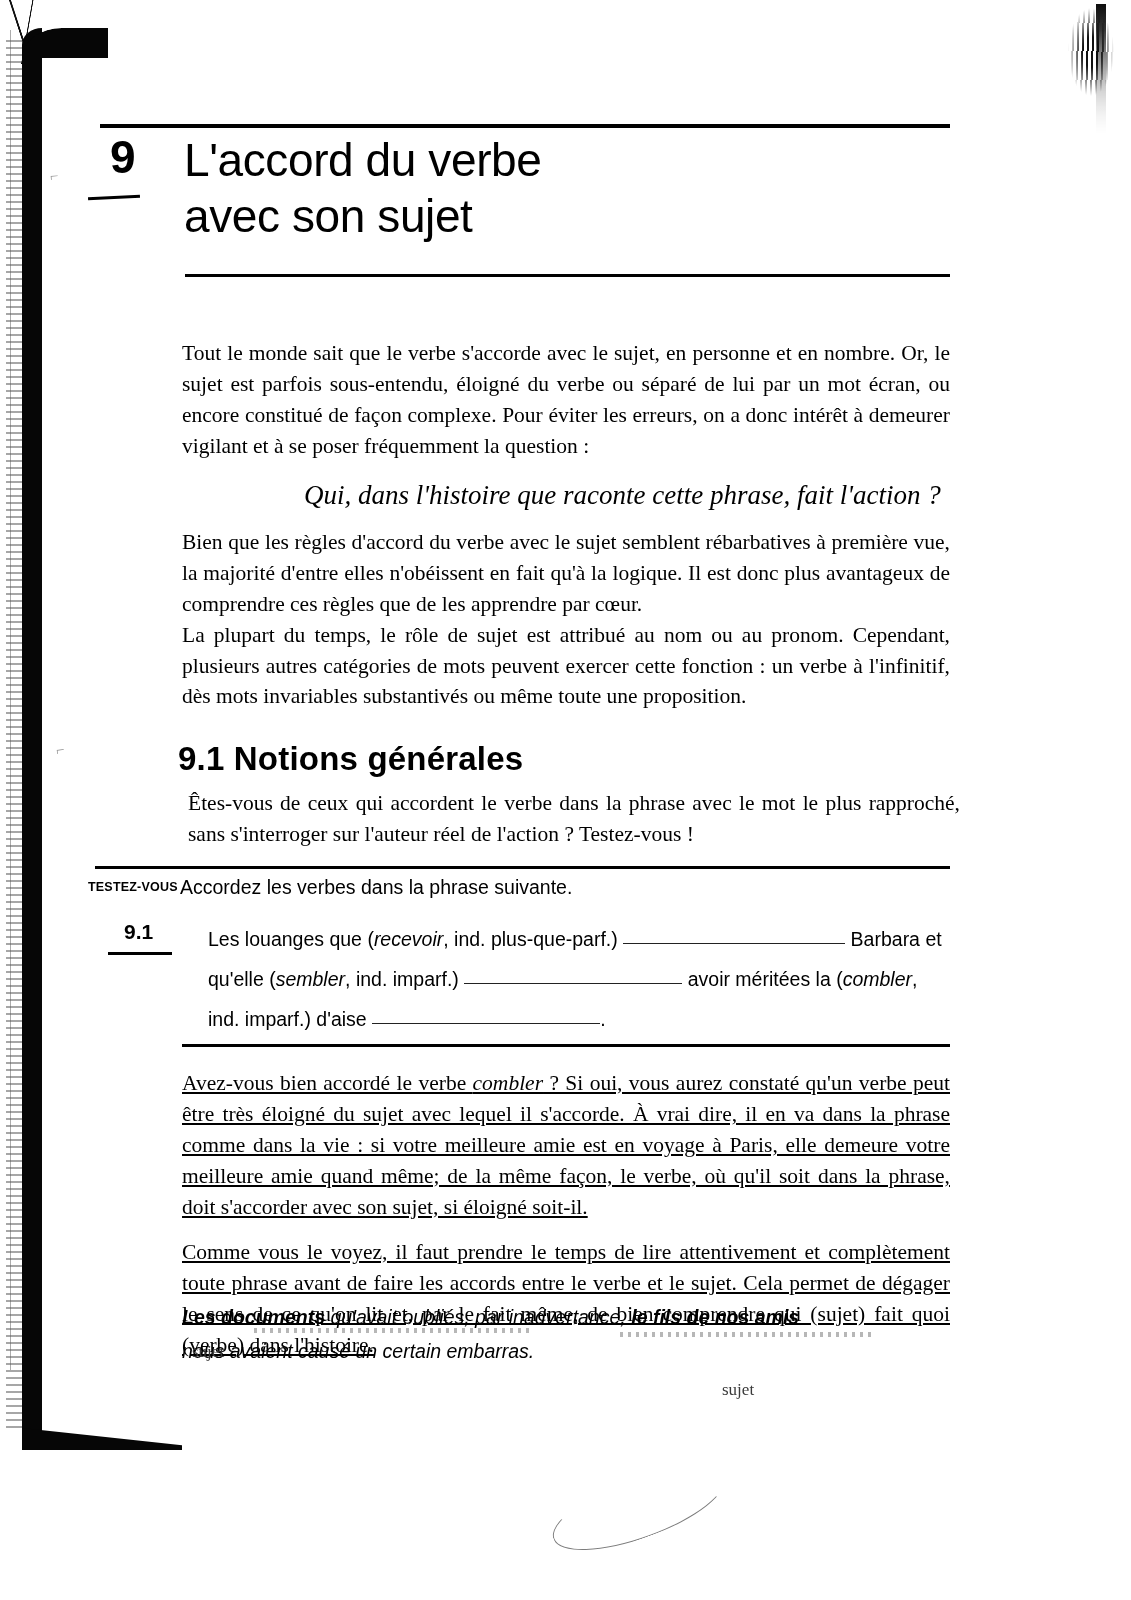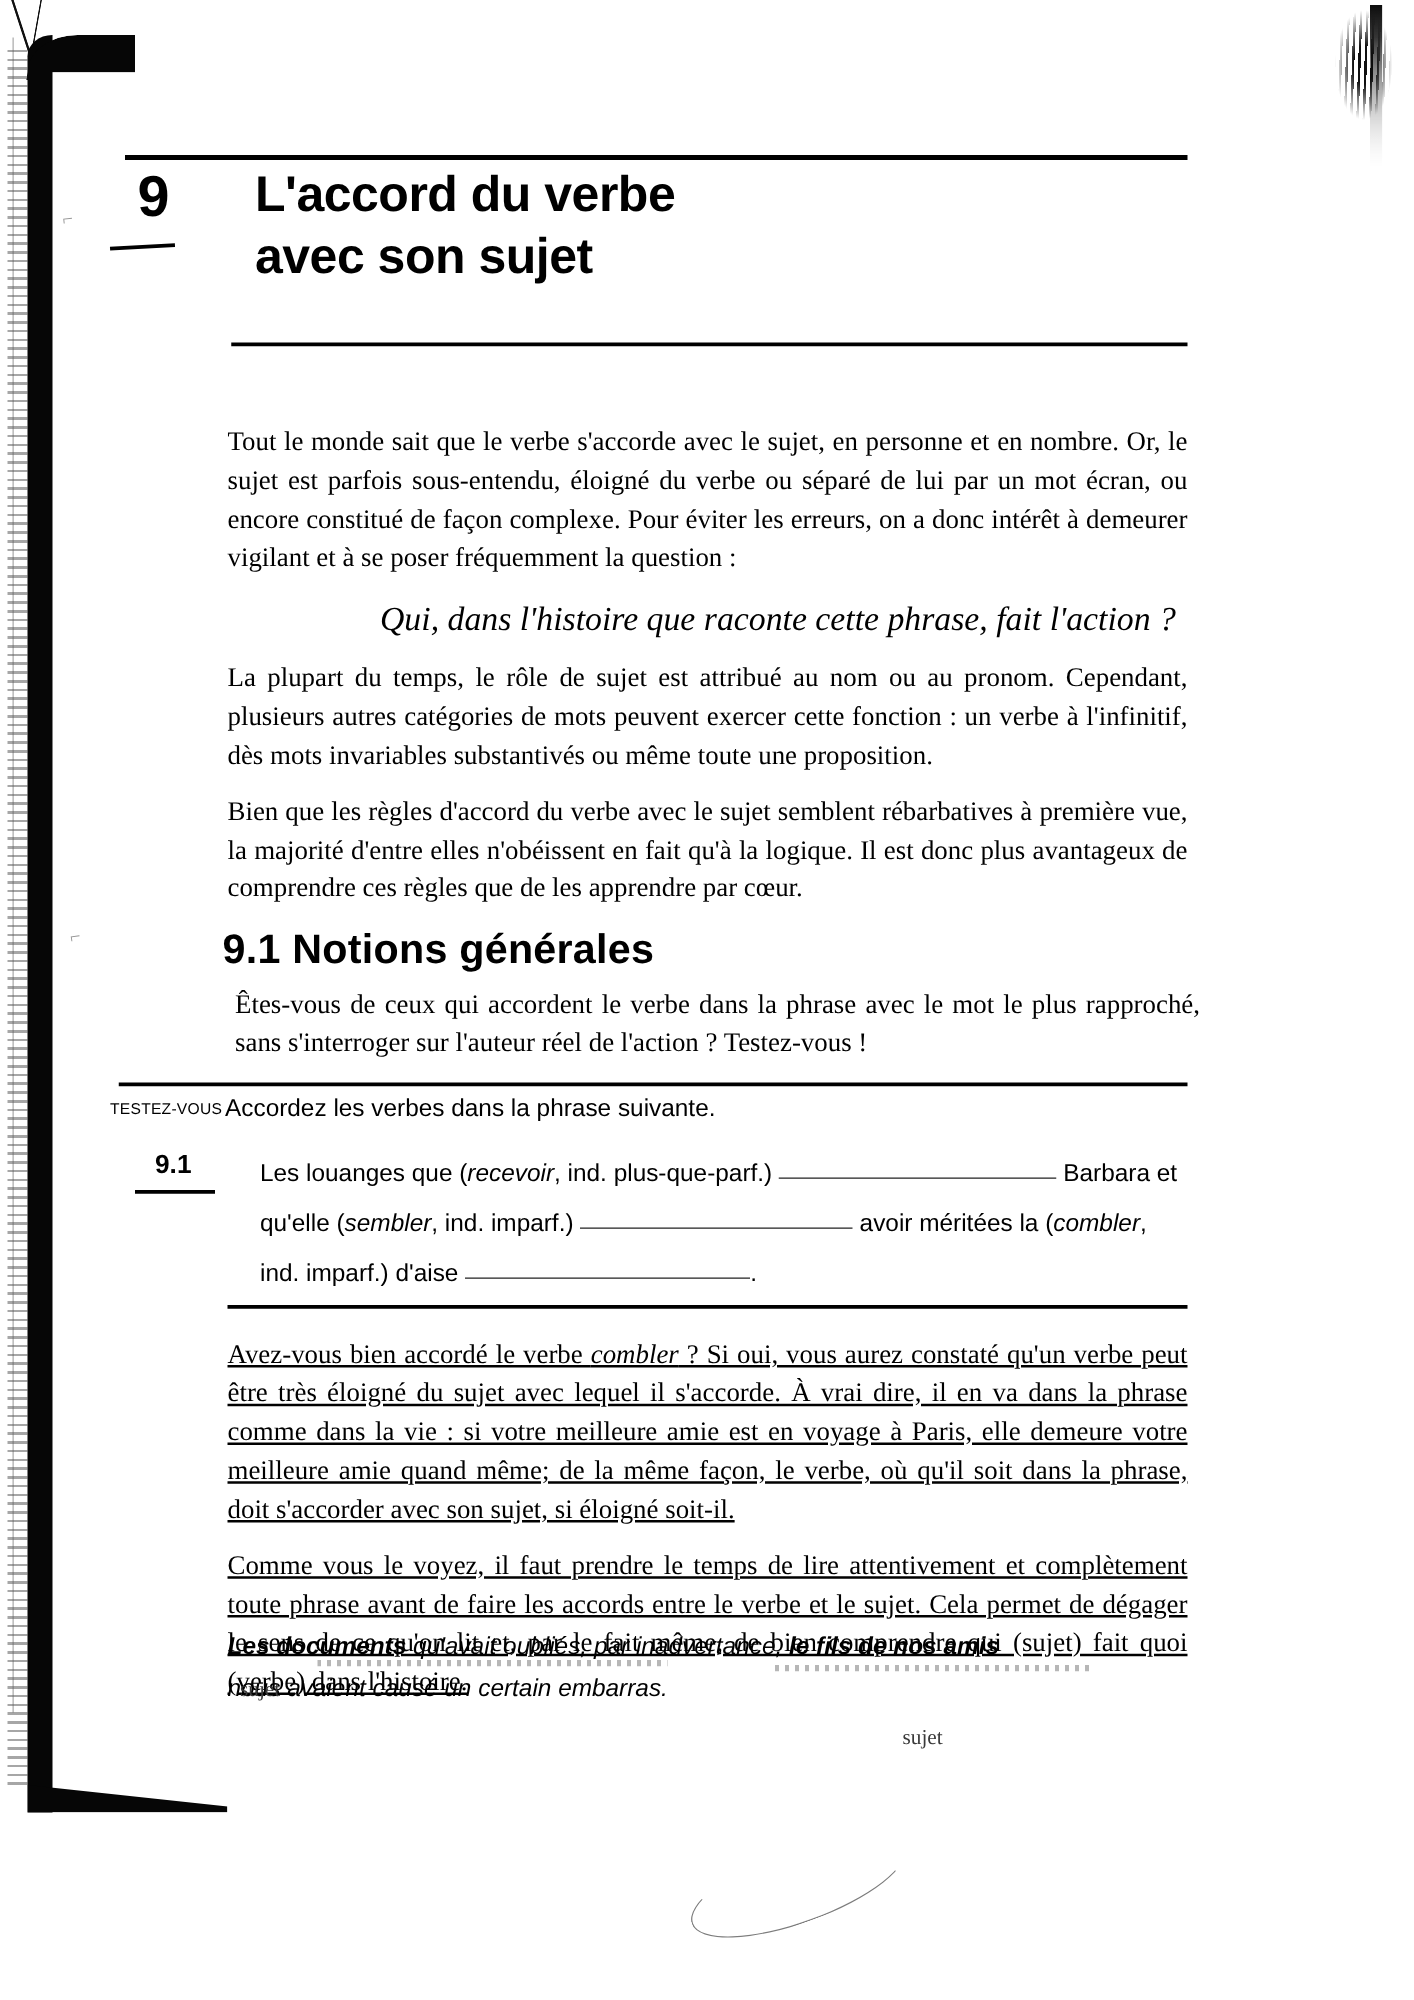--- a/index.html
+++ b/index.html
@@ -149,25 +149,24 @@
     font-family: "Liberation Sans", sans-serif;
   }
   .chapter-number {
     font-size: 46px;
     font-weight: bold;
     line-height: 1.12;
     width: 74px;
     flex: 0 0 74px;
   }
   .chapter-title {
-    font-size: 40px;
-    font-weight: bold;
+    font-size: 46px;
+    font-weight: normal;
     line-height: 1.22;
     letter-spacing: -0.4px;
-    margin-left: 20px;
   }
 
   .body-col {
     position: absolute;
     left: 182px;
     top: 338px;
     width: 768px;
   }
   p.bodytext {
     margin: 0 0 14px 0;
@@ -213,21 +212,21 @@
     left: 88px;
     top: 876px;
     width: 866px;
     font-family: "Liberation Sans", sans-serif;
   }
   .ex-label {
     position: absolute;
     left: 0;
     top: 4px;
     font-size: 12.5px;
-    font-weight: normal;
+    font-weight: bold;
     letter-spacing: 0.2px;
   }
   .ex-instruction {
     position: absolute;
     left: 92px;
     top: 0;
     font-size: 19.5px;
   }
   .ex-number {
     position: absolute;
@@ -312,22 +311,22 @@
     <div class="chapter-title">
       <div>L'accord du verbe</div>
       <div>avec son sujet</div>
     </div>
   </div>
   <div class="rule rule-title-bottom"></div>
 
   <div class="body-col">
     <p class="bodytext">Tout le monde sait que le verbe s'accorde avec le sujet, en personne et en nombre. Or, le sujet est parfois sous-entendu, éloigné du verbe ou séparé de lui par un mot écran, ou encore constitué de façon complexe. Pour éviter les erreurs, on a donc intérêt à demeurer vigilant et à se poser fréquemment la question :</p>
     <p class="question">Qui, dans l'histoire que raconte cette phrase, fait l'action ?</p>
+    <p class="bodytext last">Bien que les règles d'accord du verbe avec le sujet semblent rébarbatives à première vue, la majorité d'entre elles n'obéissent en fait qu'à la logique. Il est donc plus avantageux de comprendre ces règles que de les apprendre par cœur.</p>
     <p class="bodytext">La plupart du temps, le rôle de sujet est attribué au nom ou au pronom. Cependant, plusieurs autres catégories de mots peuvent exercer cette fonction : un verbe à l'infinitif, dès mots invariables substantivés ou même toute une proposition.</p>
-    <p class="bodytext last">Bien que les règles d'accord du verbe avec le sujet semblent rébarbatives à première vue, la majorité d'entre elles n'obéissent en fait qu'à la logique. Il est donc plus avantageux de comprendre ces règles que de les apprendre par cœur.</p>
   </div>
 
   <h2 class="section-head">9.1 Notions générales</h2>
   <div class="section-intro">Êtes-vous de ceux qui accordent le verbe dans la phrase avec le mot le plus rapproché, sans s'interroger sur l'auteur réel de l'action ? Testez-vous !</div>
 
   <div class="rule rule-exercise-top"></div>
   <div class="rule rule-exnum"></div>
   <div class="exercise">
     <div class="ex-label">TESTEZ-VOUS</div>
     <div class="ex-instruction">Accordez les verbes dans la phrase suivante.</div>

